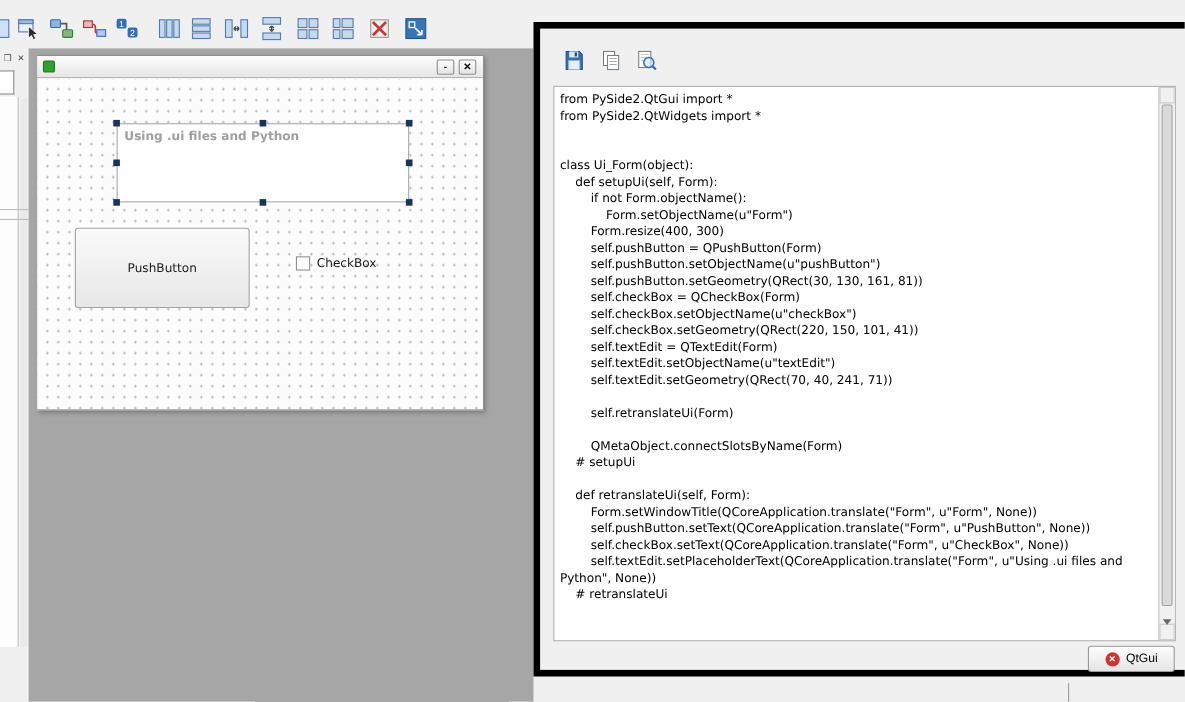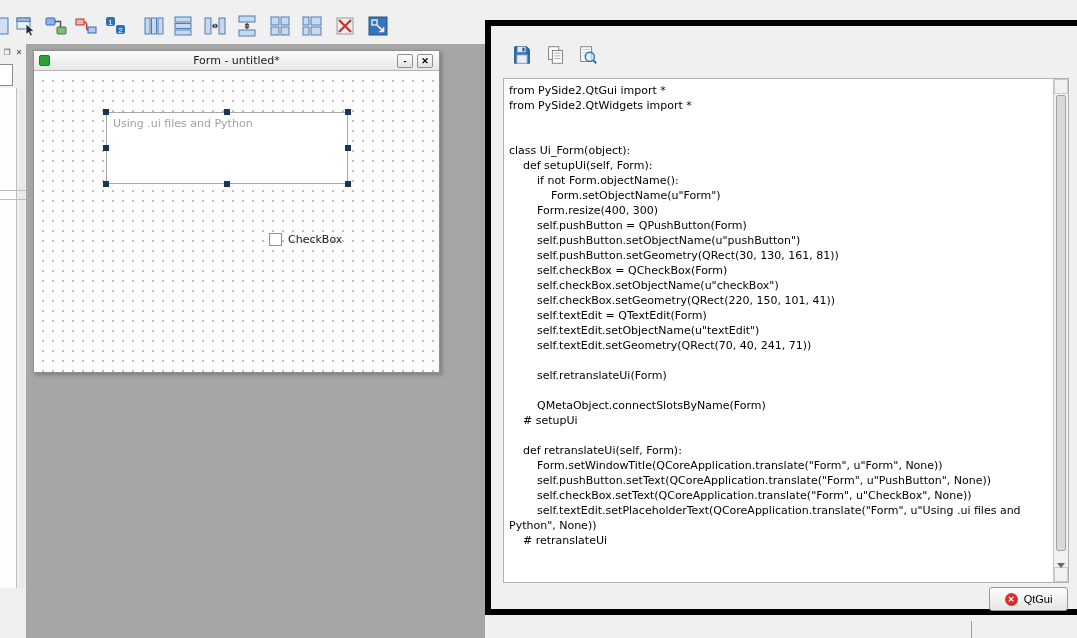--- a/index.html
+++ b/index.html
@@ -32,21 +32,21 @@
   .form-title { position:relative; height:20px; background:linear-gradient(#fefefe,#e6e6e6); border-bottom:1px solid #b4b4b4; }
   .form-title-text { position:absolute; left:0; right:0; top:3px; text-align:center; }
   .form-icon { position:absolute; left:5px; top:4px; width:11px; height:11px; background:#2fa32f; border-radius:2px; border:1px solid #1d7a1d; }
   .win-btn { position:absolute; top:3px; width:16px; height:14px; border:1px solid #8f8f8f; border-radius:2px;
              background:linear-gradient(#fdfdfd,#e3e3e3); font-size:9px; font-weight:bold; line-height:12px; text-align:center; cursor:pointer; padding:0; }
   .btn-min { right:26px; }
   .btn-close { right:6px; }
   .form-body { position:absolute; top:21px; left:0; right:0; bottom:0; background-color:#fcfcfc;
                background-image:radial-gradient(circle,#bdbdbd 1px,transparent 1.1px); background-size:10px 10px; background-position:4px 4px; }
 
-  .textedit { position:absolute; left:72px; top:40px; width:242px; height:72px; }
+  .textedit { position:absolute; left:72px; top:40px; width:266px; height:72px;font-weight:bold; }
   .textedit-box { position:absolute; inset:0; background:#fff; border:1px solid #a8a8a8; }
   .placeholder { margin:4px 6px; color:#a0a0a0; }
   .handle { position:absolute; width:6px; height:6px; background:#16355e; }
   .h-tl{left:-3px;top:-3px} .h-tc{left:50%;margin-left:-3px;top:-3px} .h-tr{right:-3px;top:-3px}
   .h-ml{left:-3px;top:50%;margin-top:-3px} .h-mr{right:-3px;top:50%;margin-top:-3px}
   .h-bl{left:-3px;bottom:-3px} .h-bc{left:50%;margin-left:-3px;bottom:-3px} .h-br{right:-3px;bottom:-3px}
 
   .pushbutton { position:absolute; left:34px; top:135px; width:159px; height:73px;
                 background:linear-gradient(#fafafa,#e7e7e7); border:1px solid #a0a0a0; border-radius:3px;
                 display:flex; align-items:center; justify-content:center; cursor:default; }
@@ -183,38 +183,40 @@
   <div class="dock-list"></div>
   <div class="dock-track"></div>
   <div class="dock-line" style="top:190px"></div>
   <div class="dock-line" style="top:199px"></div>
 
   <div class="mdi"></div>
 
   <div class="form-win">
     <div class="form-title">
       <span class="form-icon"></span>
-      <span class="form-title-text">Form - untitled*</span>
       <button class="win-btn btn-min">-</button>
       <button class="win-btn btn-close">✕</button>
     </div>
     <div class="form-body">
       <div class="textedit">
         <div class="textedit-box">
           <div class="placeholder">Using .ui files and Python</div>
         </div>
         <div class="handle h-tl"></div>
         <div class="handle h-tc"></div>
         <div class="handle h-tr"></div>
         <div class="handle h-ml"></div>
         <div class="handle h-mr"></div>
         <div class="handle h-bl"></div>
         <div class="handle h-bc"></div>
         <div class="handle h-br"></div>
       </div>
+      <div class="pushbutton">
+        <span>PushButton</span>
+      </div>
       <div class="checkbox-widget">
         <span class="cb-box"></span>
         <span>CheckBox</span>
       </div>
     </div>
   </div>
 
   <div class="code-dialog">
     <button class="dbtn" style="left:18px">
       <svg viewBox="0 0 24 24">

